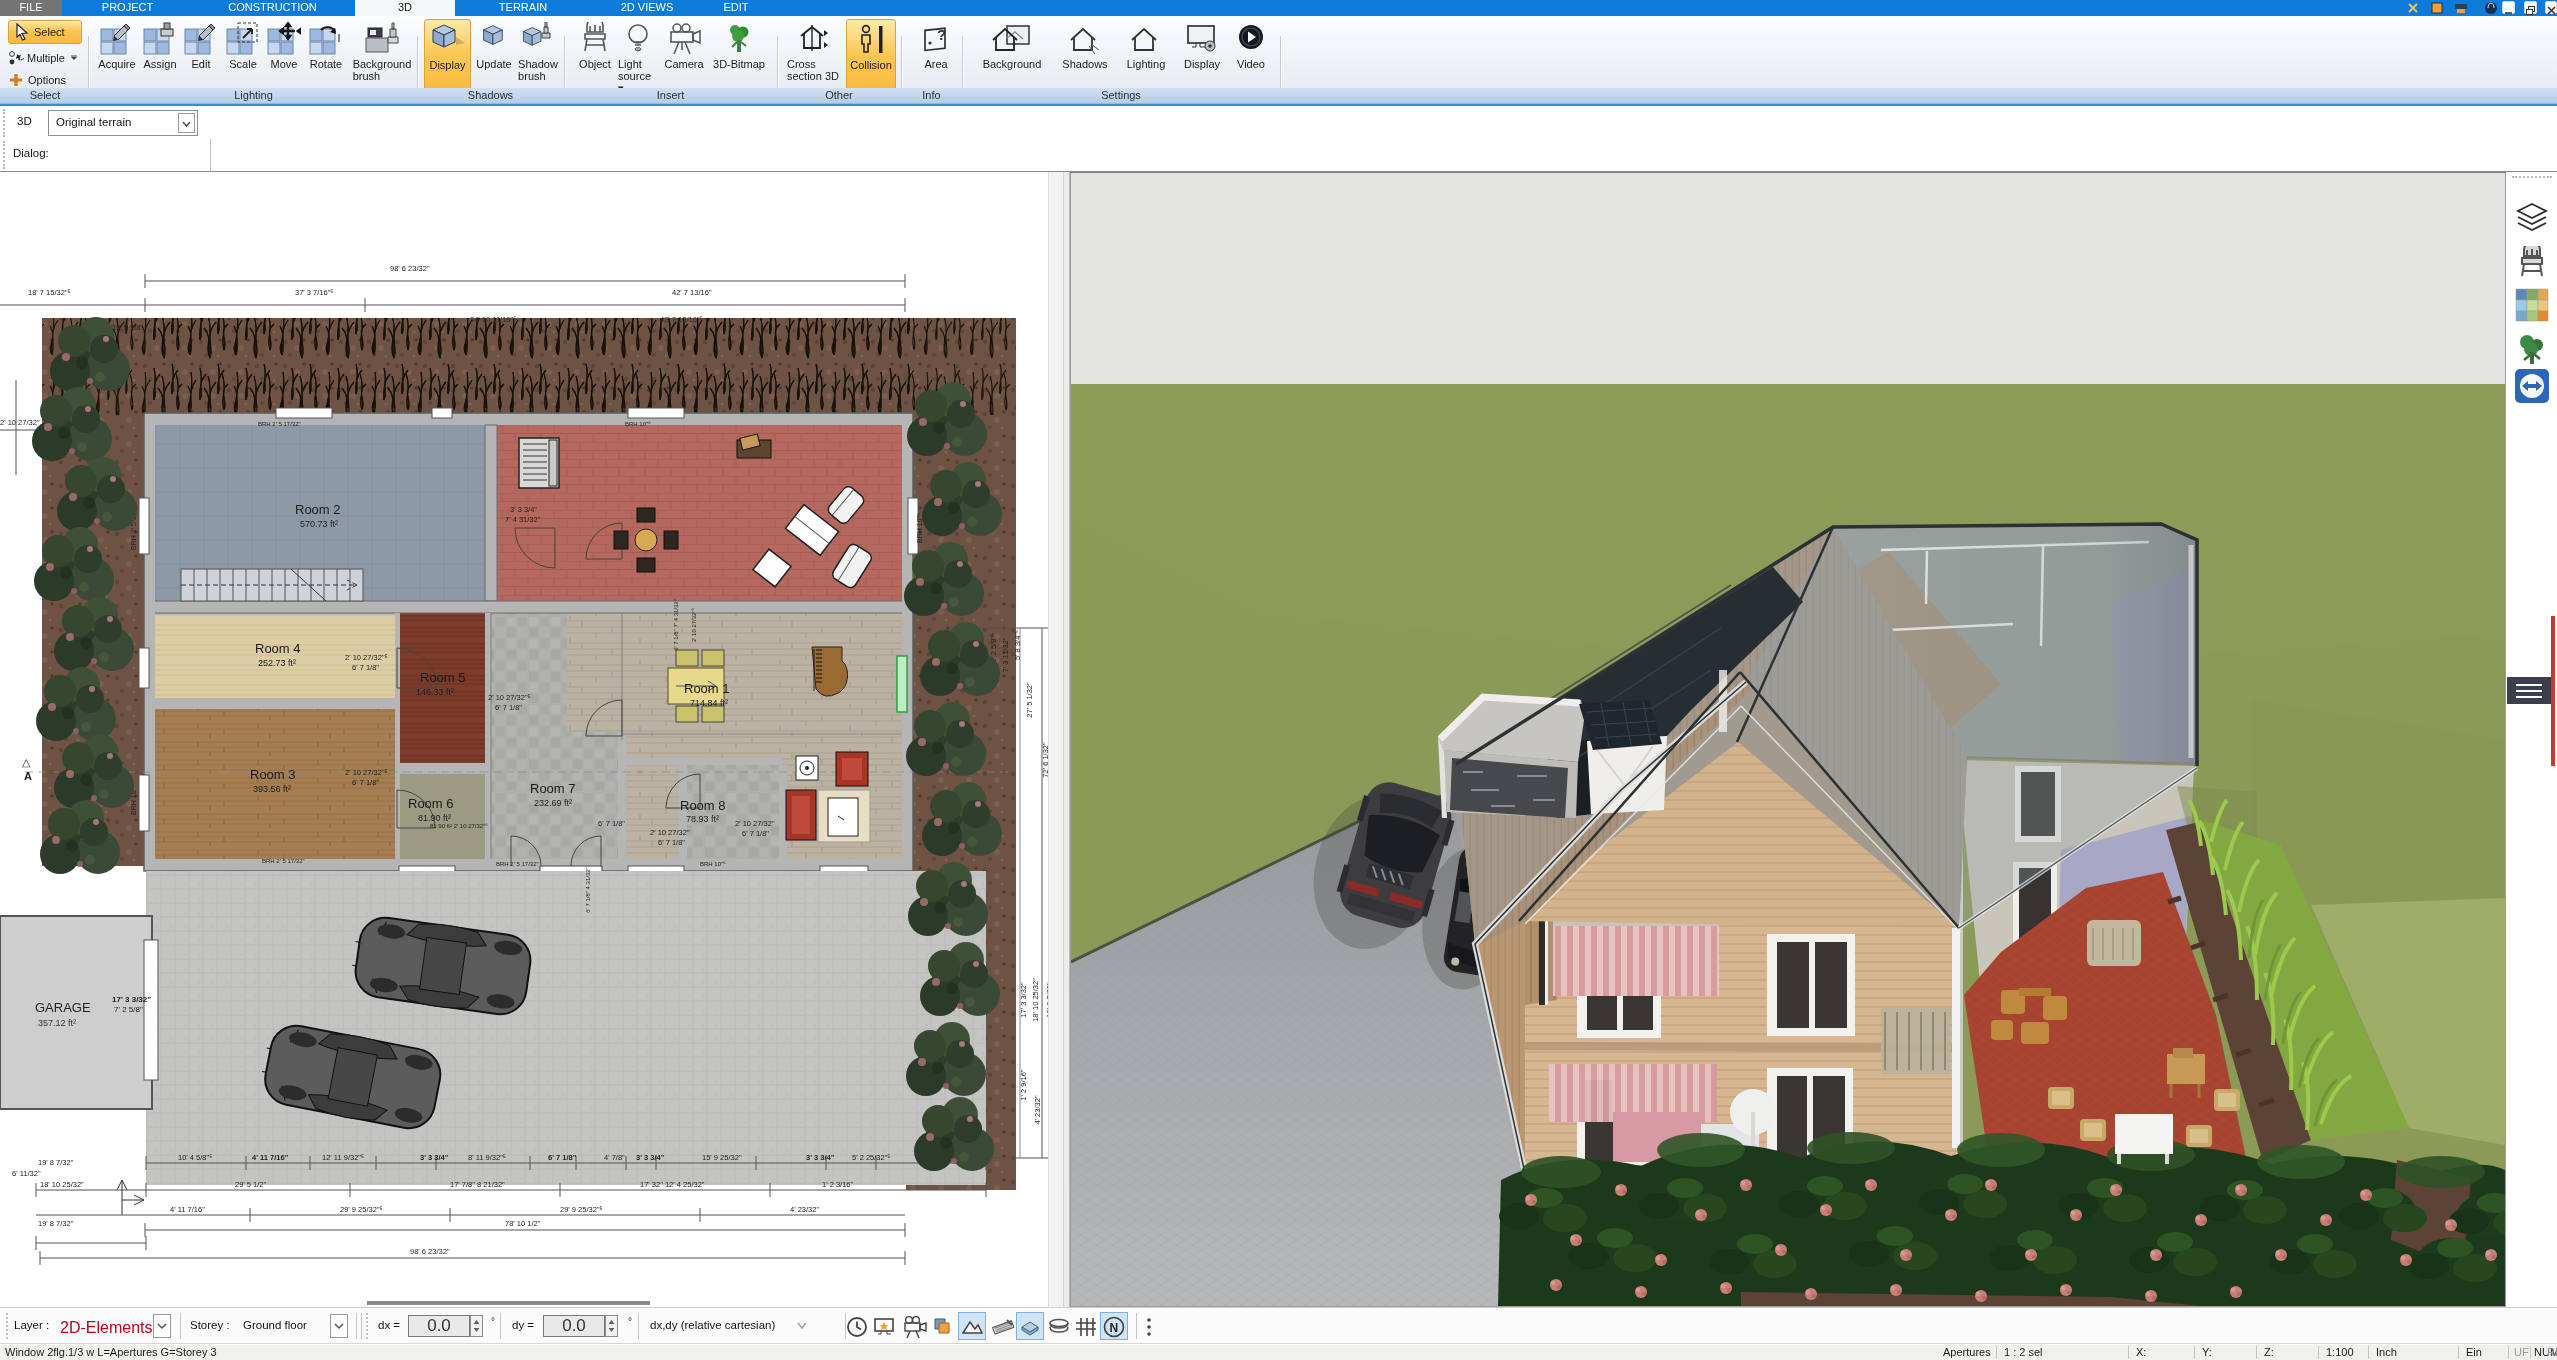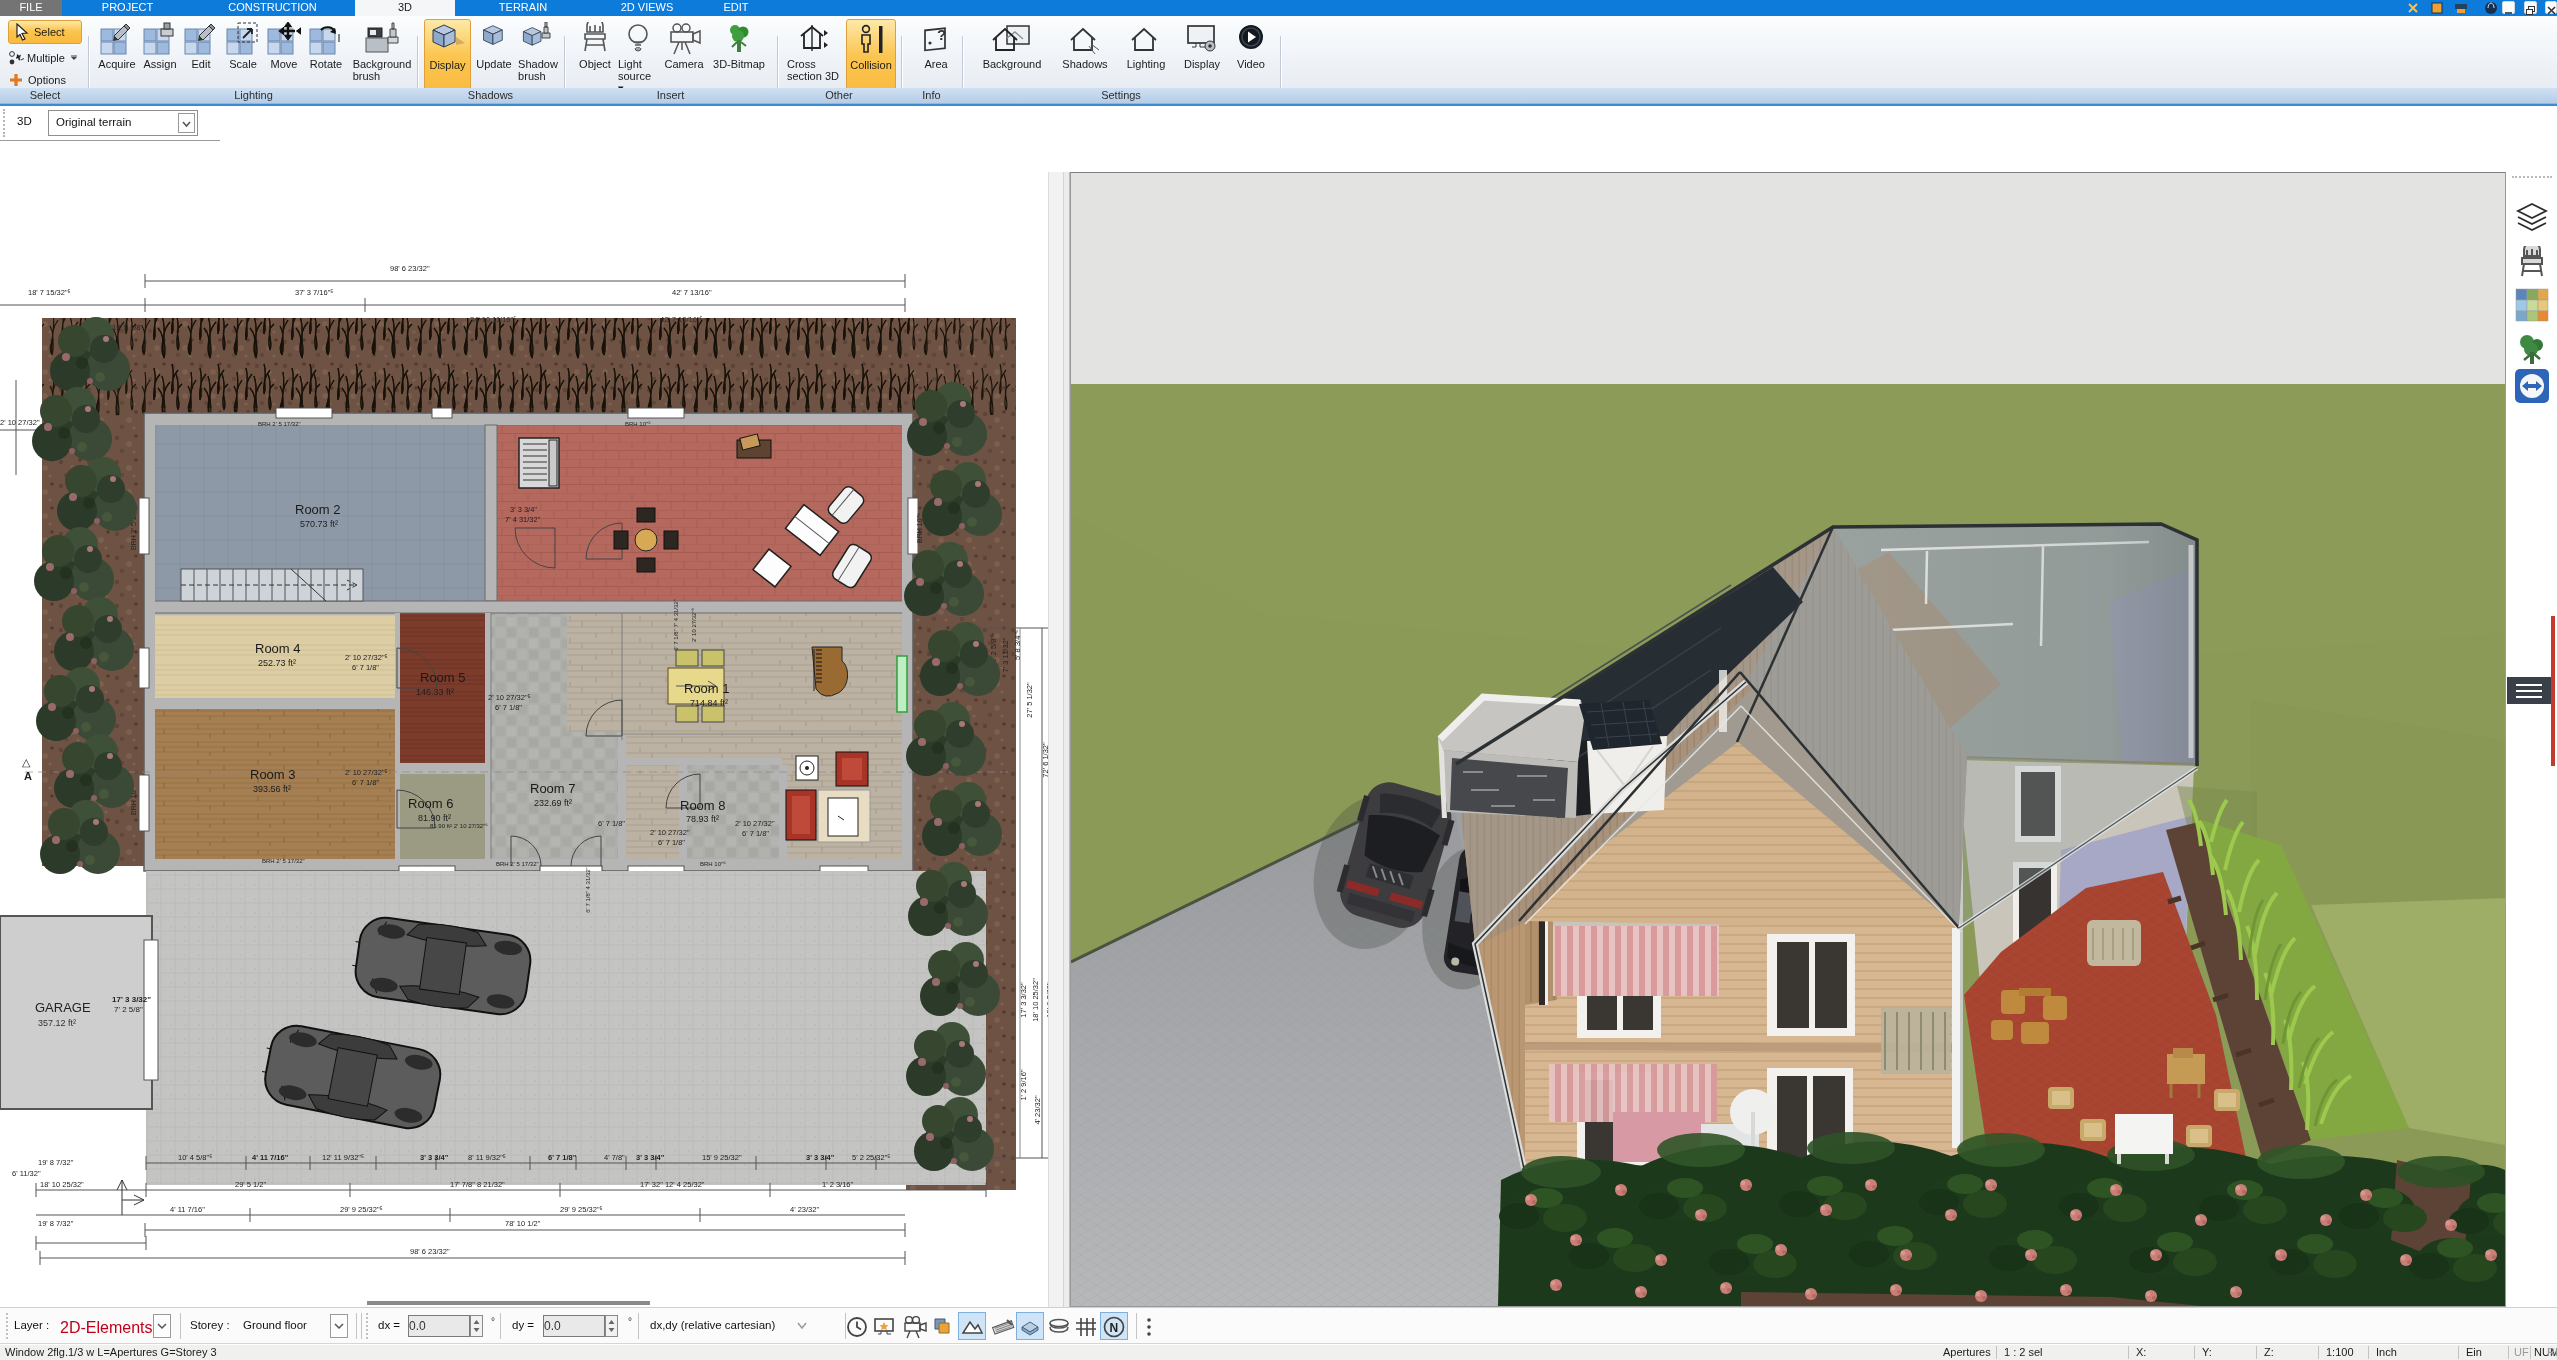--- a/index.html
+++ b/index.html
@@ -31,21 +31,21 @@
   #splitter { position:absolute; left:1063px; top:172px; width:7px; height:1135px; background:#ececec; border-left:1px solid #d5d5d5; border-right:1px solid #bbb; }
   #view3d { position:absolute; left:1070px; top:172px; width:1436px; height:1135px; background:#e3e3e2; border:1px solid #9a9a9a; border-top-color:#7f7f7f; }
   #sidebar { position:absolute; left:2506px; top:172px; width:51px; height:1135px; background:#ffffff; }
   
   #btoolbar { position:absolute; left:0; top:1307px; width:2557px; height:37px; background:#fbfbfb; border-top:1px solid #cfcfcf; border-bottom:1px solid #d6d6d6; }
   #statusbar { position:absolute; left:0; top:1345px; width:2557px; height:15px; background:#f0f0ee; font-size:11px; color:#1b1b1b; }
   .ssep { position:absolute; top:1px; width:1px; height:13px; background:#c4c4c4; }
   .ctl-lbl { font-size:11.5px; color:#111; }
   .combo { border:1px solid #8f8f8f; background:#fff; height:26px; position:absolute; }
   .combo .arrowbox { position:absolute; right:2px; top:2px; bottom:2px; width:17px; border:1px solid #9a9a9a; background:#fdfdfd; }
-  .numbox { position:absolute; border:1px solid #7a7a7a; background:#e9e9e9; height:22px; font-size:12px; color:#333; text-align:left; line-height:20px; }
+  .numbox { position:absolute; border:1px solid #7a7a7a; background:#e9e9e9; height:22px; font-size:17px; color:#333; text-align:center; line-height:20px; }
 </style>
 </head>
 <body>
 <div id="page">
 
 <div id="tabbar">
   <div class="tab" id="tab-file">FILE</div>
   <div class="tab" style="left:95px;width:65px;">PROJECT</div>
   <div class="tab" style="left:225px;width:95px;">CONSTRUCTION</div>
   <div class="tab" id="tab-3d" style="left:355px;width:100px;">3D</div>
@@ -346,20 +346,25 @@
 <div id="row3d">
   <div class="abs" style="left:3px;top:3px;width:3px;height:28px;border-left:2px dotted #b5b5b5;"></div>
   <div class="ctl-lbl abs" style="left:17px;top:9px;">3D</div>
   <div class="combo" style="left:48px;top:4px;width:150px;">
     <div class="ctl-lbl" style="position:absolute;left:7px;top:5px;">Original terrain</div>
     <div class="arrowbox"><svg width="15" height="20" viewBox="0 0 15 20">
             <path d="M4 8 l3.5 4 3.5 -4" fill="none" stroke="#555" stroke-width="1.5"></path>
           </svg></div>
   </div>
   <div class="abs" style="left:0;top:34px;width:220px;height:1px;background:#9a9a9a;"></div>
+</div>
+<div id="rowdialog">
+  <div class="abs" style="left:3px;top:2px;width:3px;height:28px;border-left:2px dotted #b5b5b5;"></div>
+  <div class="ctl-lbl abs" style="left:13px;top:8px;">Dialog:</div>
+  <div class="abs" style="left:210px;top:0px;width:1px;height:33px;background:#bbb;"></div>
 </div>
 
 <div id="view2d">
 <svg width="1063" height="1135" viewBox="0 172 1063 1135" font-family="Liberation Sans, sans-serif">
 <defs>
   <pattern id="tuft" width="46" height="60" patternUnits="userSpaceOnUse">
     <g stroke="#151008" stroke-width="1.2" fill="none" opacity=".95">
       <path d="M6 55 C4 38 10 30 7 12 M6 55 C10 42 2 34 12 20 M6 55 C0 44 12 40 4 26"></path>
       <path d="M26 58 C22 40 30 34 24 16 M26 58 C30 44 20 36 32 22 M26 58 C20 46 30 40 20 28"></path>
       <path d="M40 50 C36 36 44 30 38 14 M40 50 C44 40 34 32 44 24"></path>

